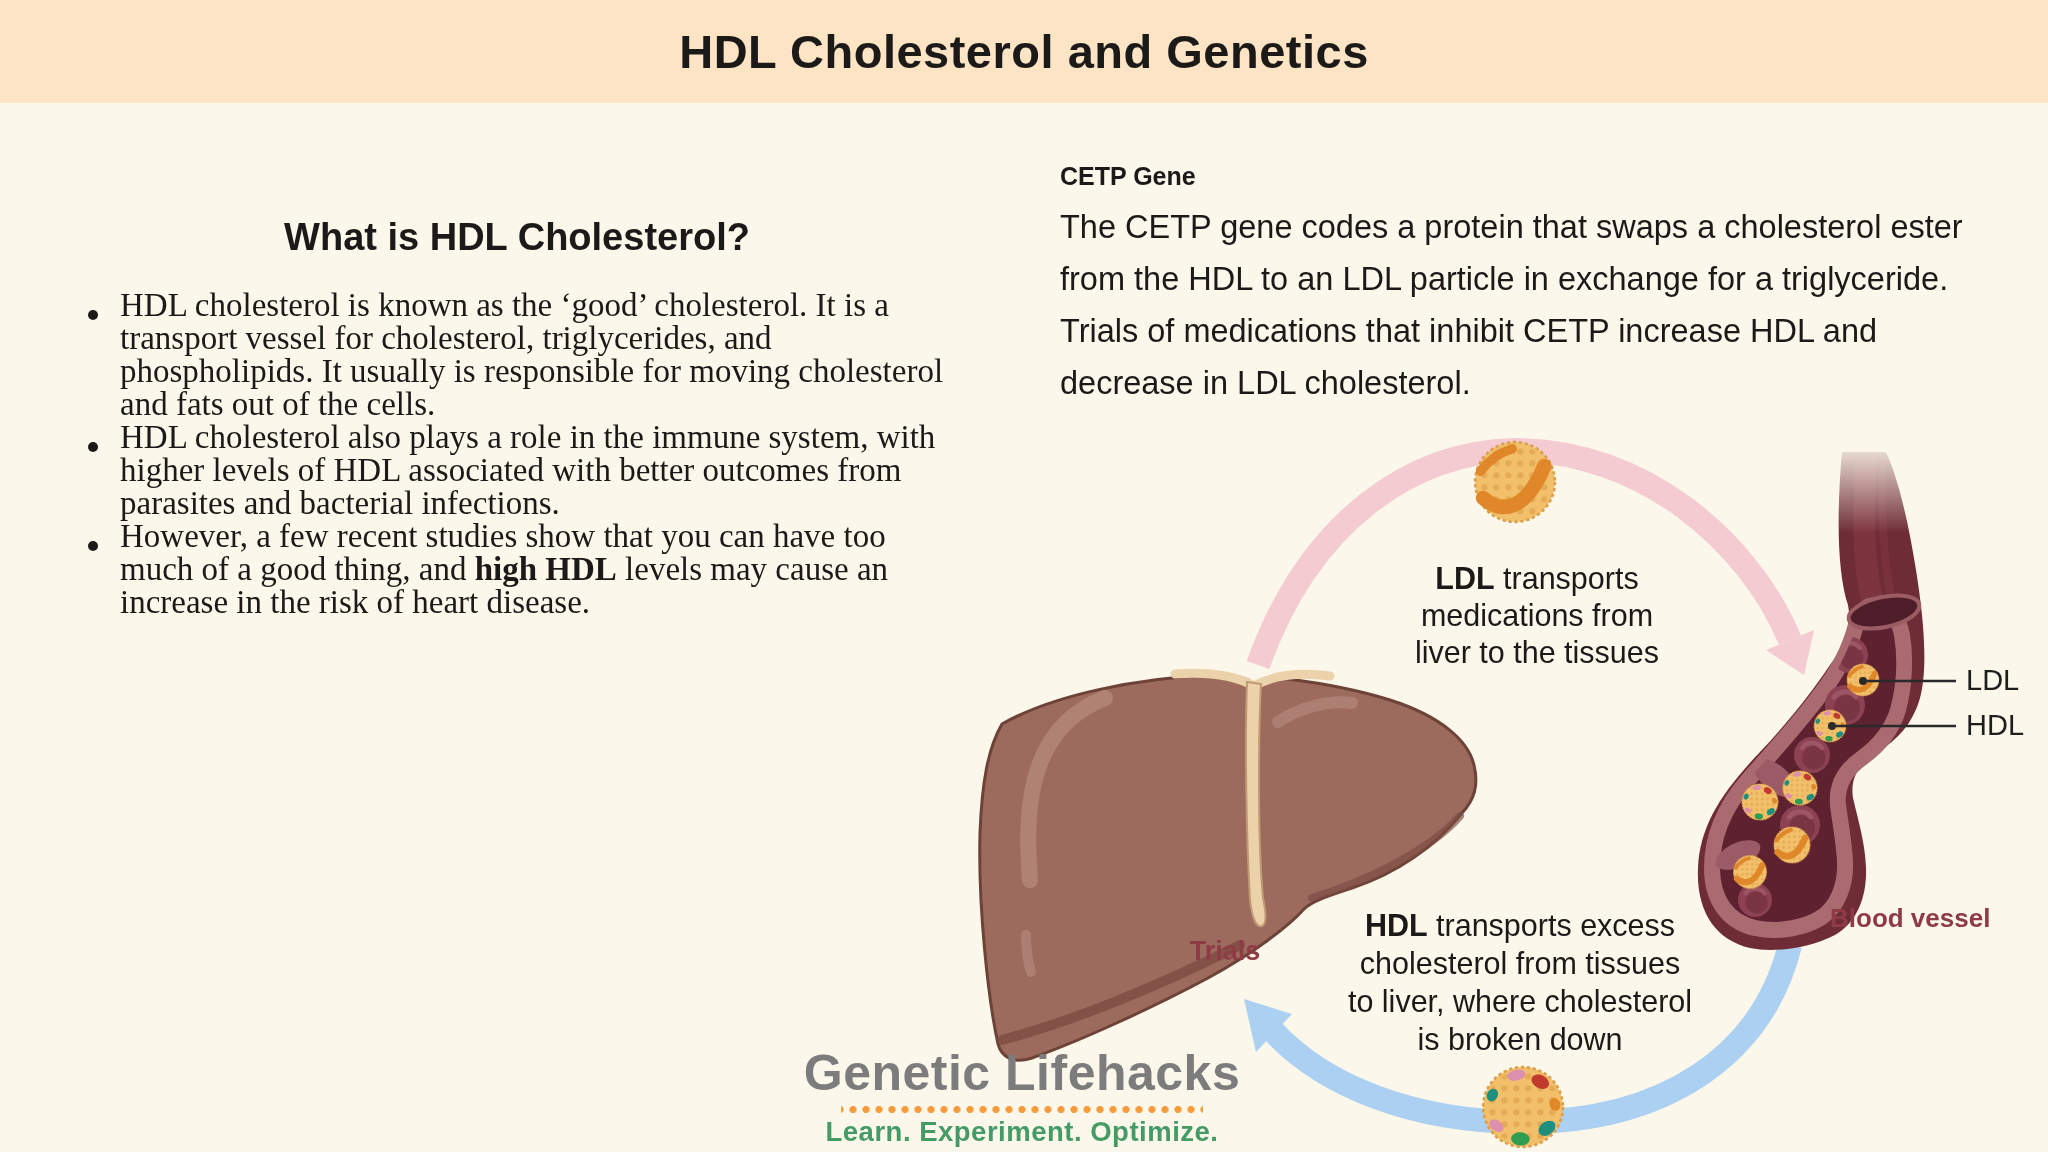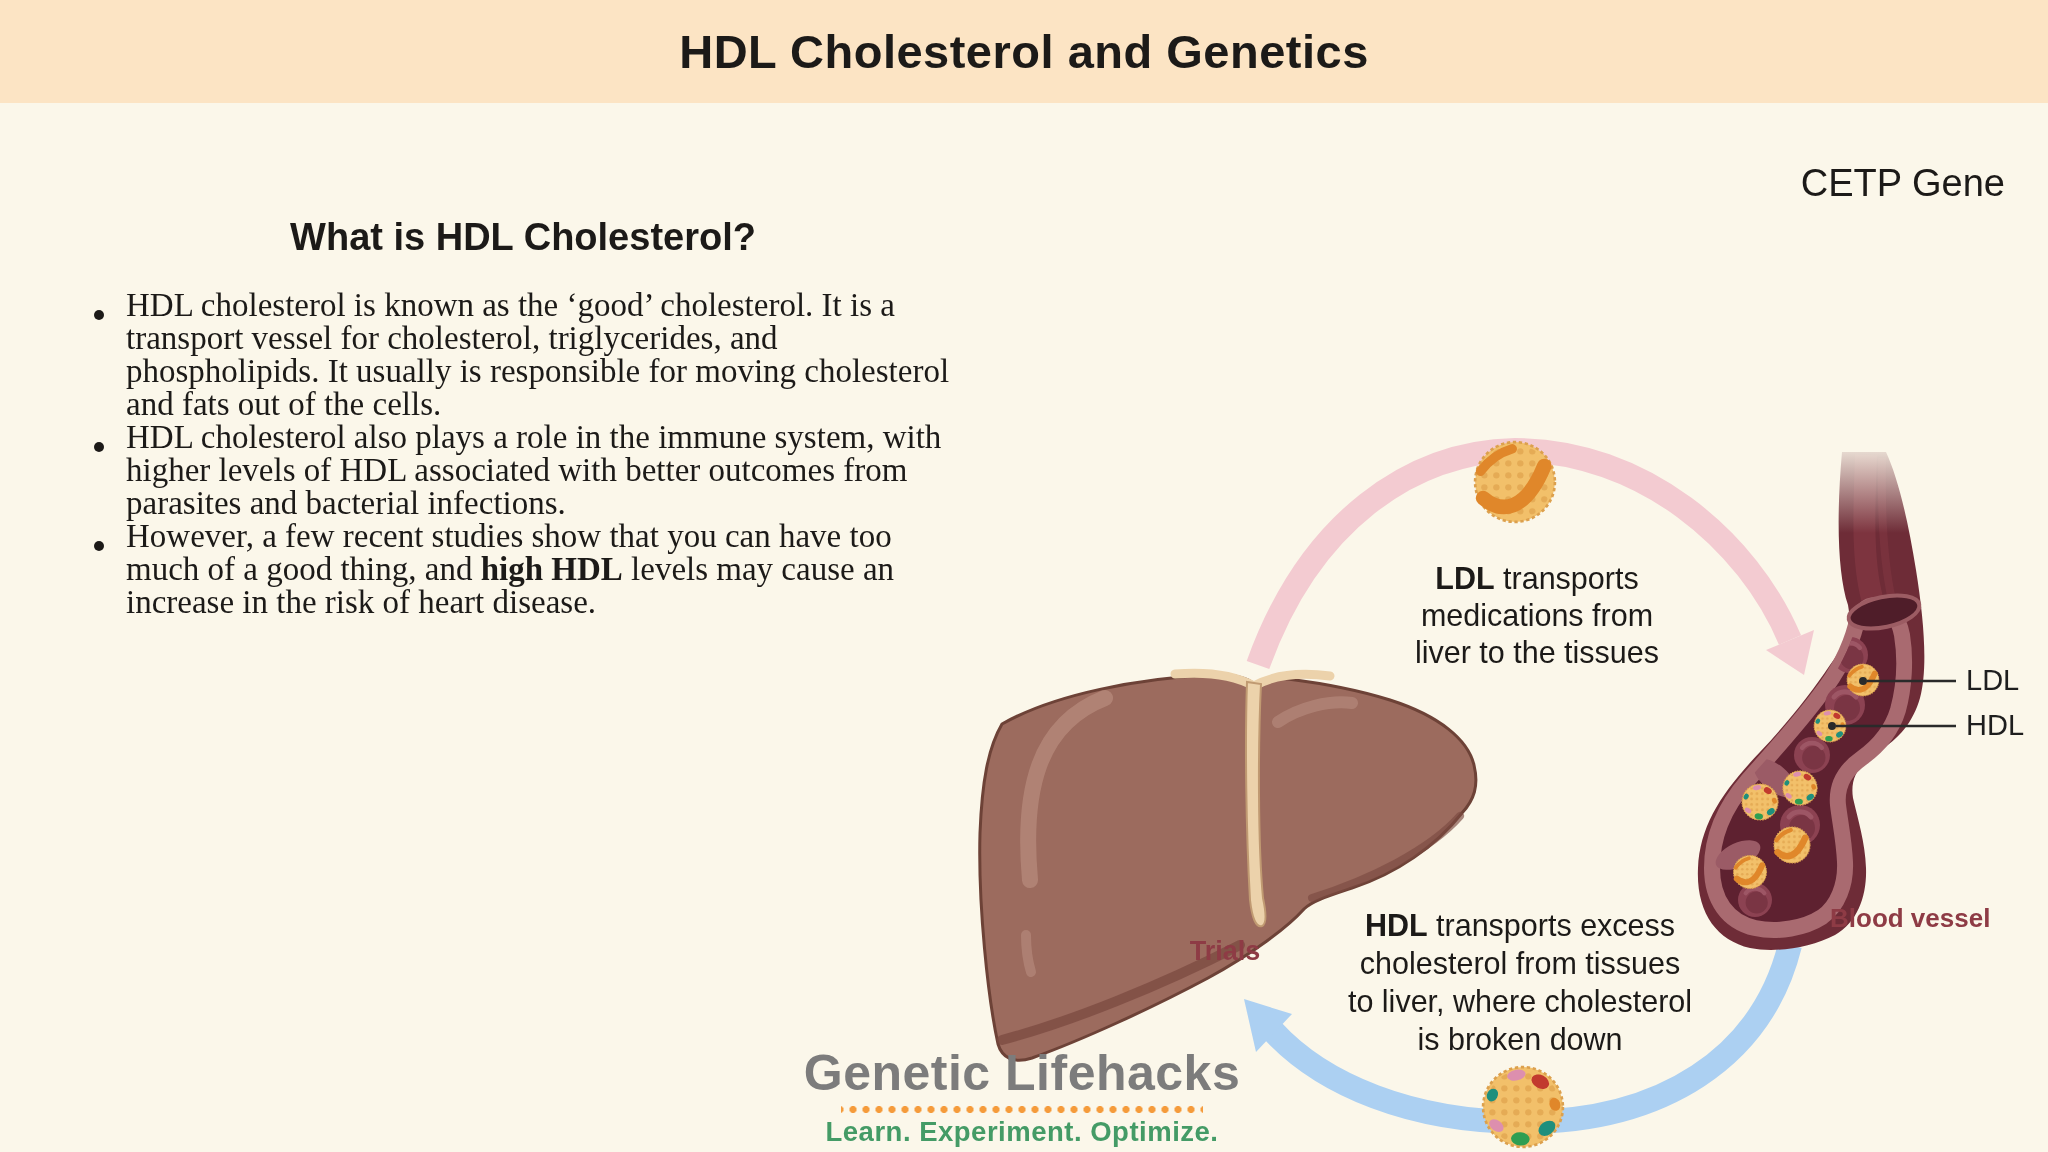--- a/index.html
+++ b/index.html
@@ -6,29 +6,29 @@
   body{width:2048px;height:1152px;overflow:hidden;
        font-family:"Liberation Sans",sans-serif;background:var(--page_bg,#fbf7ea);}
   .page{position:relative;width:2009px;height:1152px;background:var(--page_bg,#fbf7ea);color:var(--ink,#1c1a18);}
 
   
   .titlebar{position:absolute;left:0;top:0;width:2048px;height:103px;
             background:var(--header_bg,#fce4c4);display:flex;align-items:center;justify-content:center;}
   .titlebar h1{margin:0;font-size:47px;font-weight:700;letter-spacing:.5px;color:var(--ink);}
 
   
-  .left-col{position:absolute;left:88px;top:216px;width:870px;}
+  .left-col{position:absolute;left:82px;top:216px;width:870px;}
   .left-col h2{margin:0 0 30px 0;font-size:38px;font-weight:700;text-align:center;}
   .left-col ul{margin:0;padding:0;list-style:none;}
   .left-col li{position:relative;padding-left:38px;font-size:33px;line-height:33px;font-family:Liberation Serif, serif;}
   .left-col .dot{position:absolute;left:6px;top:21px;width:10px;height:10px;border-radius:50%;background:var(--ink);}
 
   
   .cetp{position:absolute;left:1060px;top:162px;width:945px;}
-  .cetp h2{margin:0 0 10px 0;font-size:38px;font-weight:400;text-align:right;}
+  .cetp h2{margin:0 0 10px 0;font-size:25px;font-weight:700;text-align:left;}
   .cetp p{margin:0;font-size:32.5px;line-height:52px;}
 
   
   .diagram-layer{position:absolute;inset:0;}
   .cap{position:absolute;text-align:center;font-size:30.5px;color:var(--ink);}
   .ldl-cap{left:1292px;top:560px;width:490px;line-height:37px;}
   .hdl-cap{left:1260px;top:906px;width:520px;line-height:38px;}
   .cap b{font-weight:700;}
   .organ-label{position:absolute;font-size:27px;font-weight:700;color:var(--maroon,#8e3b45);white-space:nowrap;}
   .liver-label{left:1150px;top:936px;width:150px;text-align:center;font-size:27px;}
@@ -84,20 +84,21 @@
       </li>
       <li>
         <span class="dot"></span>
         <span>However, a few recent studies show that you can have too much of a good thing, and </span><b>high HDL</b><span> levels may cause an increase in the risk of heart disease.</span>
       </li>
     </ul>
   </section>
 
   <section class="cetp">
     <h2>CETP Gene</h2>
+    <p>The CETP gene codes a protein that swaps a cholesterol ester from the HDL to an LDL particle in exchange for a triglyceride. Trials of medications that inhibit CETP increase HDL and decrease in LDL cholesterol.</p>
   </section>
 
   <svg class="art" width="2048" height="1152" viewBox="0 0 2048 1152">
     <defs>
       <pattern id="ptex" width="9" height="9" patternUnits="userSpaceOnUse">
         <circle cx="4" cy="4" r="2.4" fill="#e5ab55"></circle>
       </pattern>
       <linearGradient id="fadeTop" x1="0" y1="438" x2="0" y2="533" gradientUnits="userSpaceOnUse">
         <stop offset="0" stop-color="#fbf7ea" stop-opacity="1"></stop>
         <stop offset="1" stop-color="#fbf7ea" stop-opacity="0"></stop>

